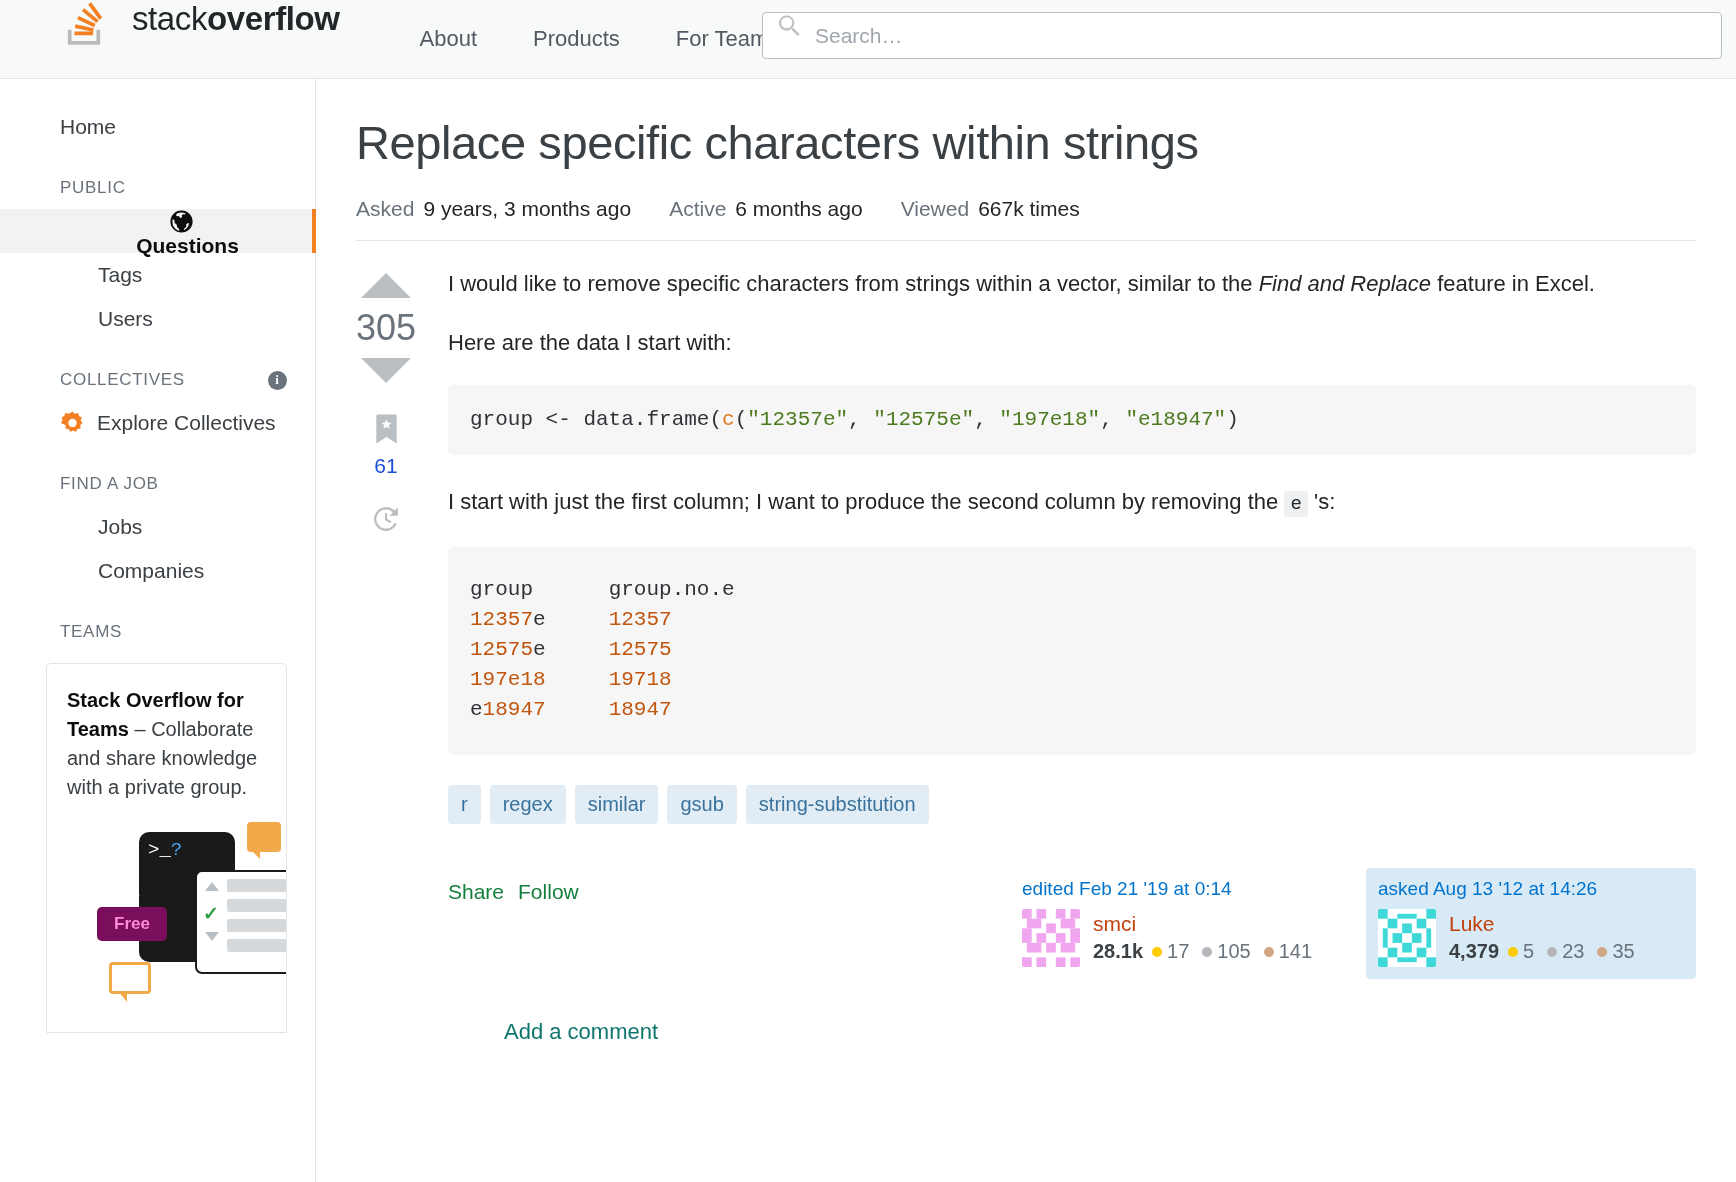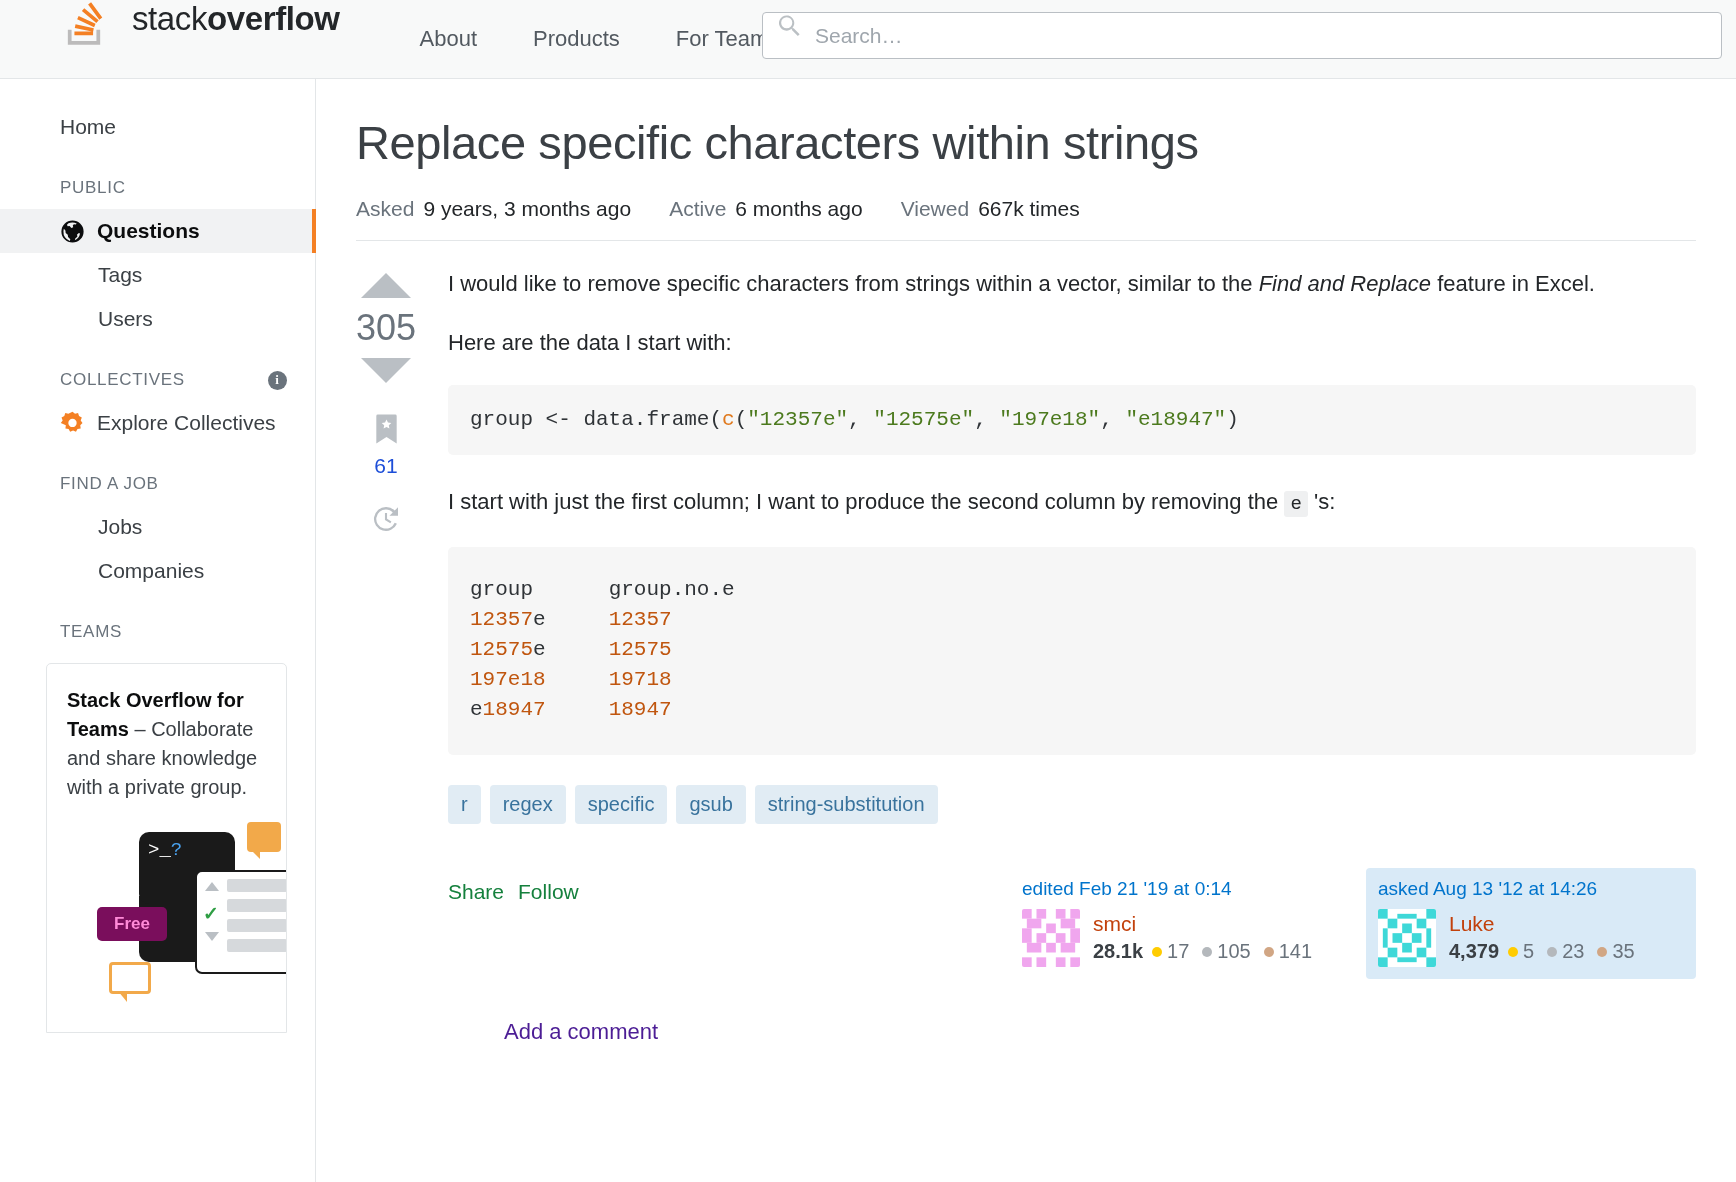--- a/index.html
+++ b/index.html
@@ -117,20 +117,21 @@
     color: #3b4045;
     padding-left: 60px;
     cursor: pointer;
     position: relative;
   }
   .nav-link.indent { padding-left: 98px; }
   .nav-link.active {
     background: #f1f2f3;
     font-weight: 700;
     color: #0c0d0e;
+    flex-direction: column;
   }
   .nav-link.active::after {
     content: "";
     position: absolute;
     right: -1px; top: 0;
     width: 4px; height: 100%;
     background: #f48024;
   }
   .nav-head {
     font-size: 17px;
@@ -460,21 +461,21 @@
     display: inline-block;
     margin-right: 5px;
   }
   .bg-gold { background: #ffcc01; }
   .bg-silver { background: #b4b8bc; }
   .bg-bronze { background: #d1a684; }
   .badge-grp { display: flex; align-items: center; margin-right: 13px; }
 
   .addcomment {
     font-size: 22px;
-    color: #4c1d95;
+    color: #0f766e;
     padding: 40px 0 0 56px;
     cursor: pointer;
   }
 </style>
 </head>
 <body>
 
 <div class="topbar">
   <div class="logo-wrap">
     <span class="logo-mark">
@@ -618,21 +619,21 @@
 
       <div class="codeblock tall"><span class="tok-plain">group</span>      <span class="tok-plain">group.no.e</span>
 <span class="tok-num2">12357</span><span class="tok-plain">e</span>     <span class="tok-num2">12357</span>
 <span class="tok-num2">12575</span><span class="tok-plain">e</span>     <span class="tok-num2">12575</span>
 <span class="tok-num2">197e18</span>     <span class="tok-num2">19718</span>
 <span class="tok-plain">e</span><span class="tok-num2">18947</span>     <span class="tok-num2">18947</span></div>
 
       <div class="tags">
         <span class="tag">r</span>
         <span class="tag">regex</span>
-        <span class="tag">specific</span>
+        <span class="tag">similar</span>
         <span class="tag">gsub</span>
         <span class="tag">string-substitution</span>
       </div>
 
       <div class="postfoot">
         <div class="actions">
           <span>Share</span>
           <span>Follow</span>
         </div>
         <div class="spacer"></div>

